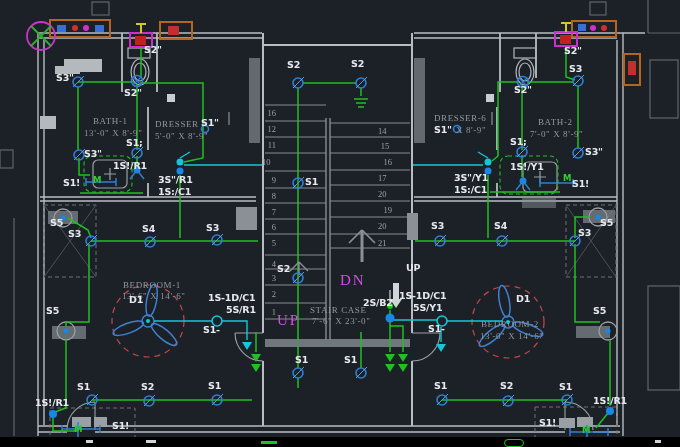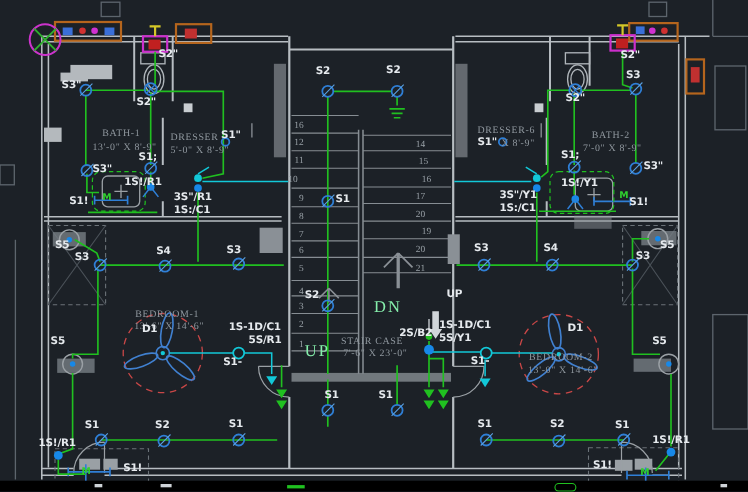--- a/index.html
+++ b/index.html
@@ -3,21 +3,21 @@
 <meta charset="utf-8">
 <style>
   html,body{margin:0;padding:0;background:#10141a;}
   #stage{position:relative;width:680px;height:447px;background:#1c2127;overflow:hidden;
          font-family:"DejaVu Sans",sans-serif;}
   #plan-svg{position:absolute;left:0;top:0;z-index:1;}
   #labels{position:absolute;left:0;top:0;width:680px;height:447px;z-index:2;pointer-events:none;}
   .lbl{position:absolute;white-space:nowrap;line-height:1;}
   .sw{font:bold 9.5px "DejaVu Sans",sans-serif;color:#e6eaee;letter-spacing:-0.2px;}
   .room{font:9px "Liberation Serif",serif;color:#8f979e;letter-spacing:.6px;}
-  .big{font:15px "Liberation Serif",serif;color:#86efac;letter-spacing:2px;}
+  .big{font:15px "Liberation Serif",serif;color:#d946ef;letter-spacing:2px;}
   .m{font:bold 8.5px "DejaVu Sans",sans-serif;color:#2fd02f;}
   .num{font:8.5px "Liberation Serif",serif;color:#98a0a6;}
   .statusbar{position:absolute;left:0;top:437px;width:680px;height:10px;background:#000;z-index:3;}
   .statusbar span{position:absolute;display:block;}
 </style>
 </head>
 <body>
 
 <div id="stage">
 
@@ -363,21 +363,21 @@
       <div class="lbl sw" style="left: 351px; top: 58px;">S2</div>
       <div class="lbl sw" style="left: 305px; top: 176px;">S1</div>
       <div class="lbl sw" style="left: 277px; top: 263px;">S2</div>
       <div class="lbl big" style="left: 277px; top: 312px;">UP</div>
       <div class="lbl big" style="left: 340px; top: 272px;">DN</div>
       <div class="lbl room" style="left: 310px; top: 305px;">STAIR CASE</div>
       <div class="lbl room" style="left: 312px; top: 316px;">7'-6" X 23'-0"</div>
       <div class="lbl sw" style="left: 363px; top: 297px;">2S/B2</div>
       <div class="lbl sw" style="left: 406px; top: 262px;">UP</div>
       <div class="lbl sw" style="left: 399px; top: 290px;">1S-1D/C1</div>
-      <div class="lbl sw" style="left: 399px; top: 302px;">5S/Y1</div>
+      <div class="lbl sw" style="left: 413px; top: 302px;">5S/Y1</div>
       <div class="lbl sw" style="left: 564px; top: 45px;">S2"</div>
       <div class="lbl sw" style="left: 569px; top: 63px;">S3</div>
       <div class="lbl sw" style="left: 514px; top: 84px;">S2"</div>
       <div class="lbl room" style="left: 434px; top: 113px;">DRESSER-6</div>
       <div class="lbl sw" style="left: 434px; top: 124px;">S1"</div>
       <div class="lbl room" style="left: 456px; top: 125px;">X 8'-9"</div>
       <div class="lbl room" style="left: 538px; top: 117px;">BATH-2</div>
       <div class="lbl room" style="left: 530px; top: 129px;">7'-0" X 8'-9"</div>
       <div class="lbl sw" style="left: 510px; top: 136px;">S1;</div>
       <div class="lbl sw" style="left: 585px; top: 146px;">S3"</div>

